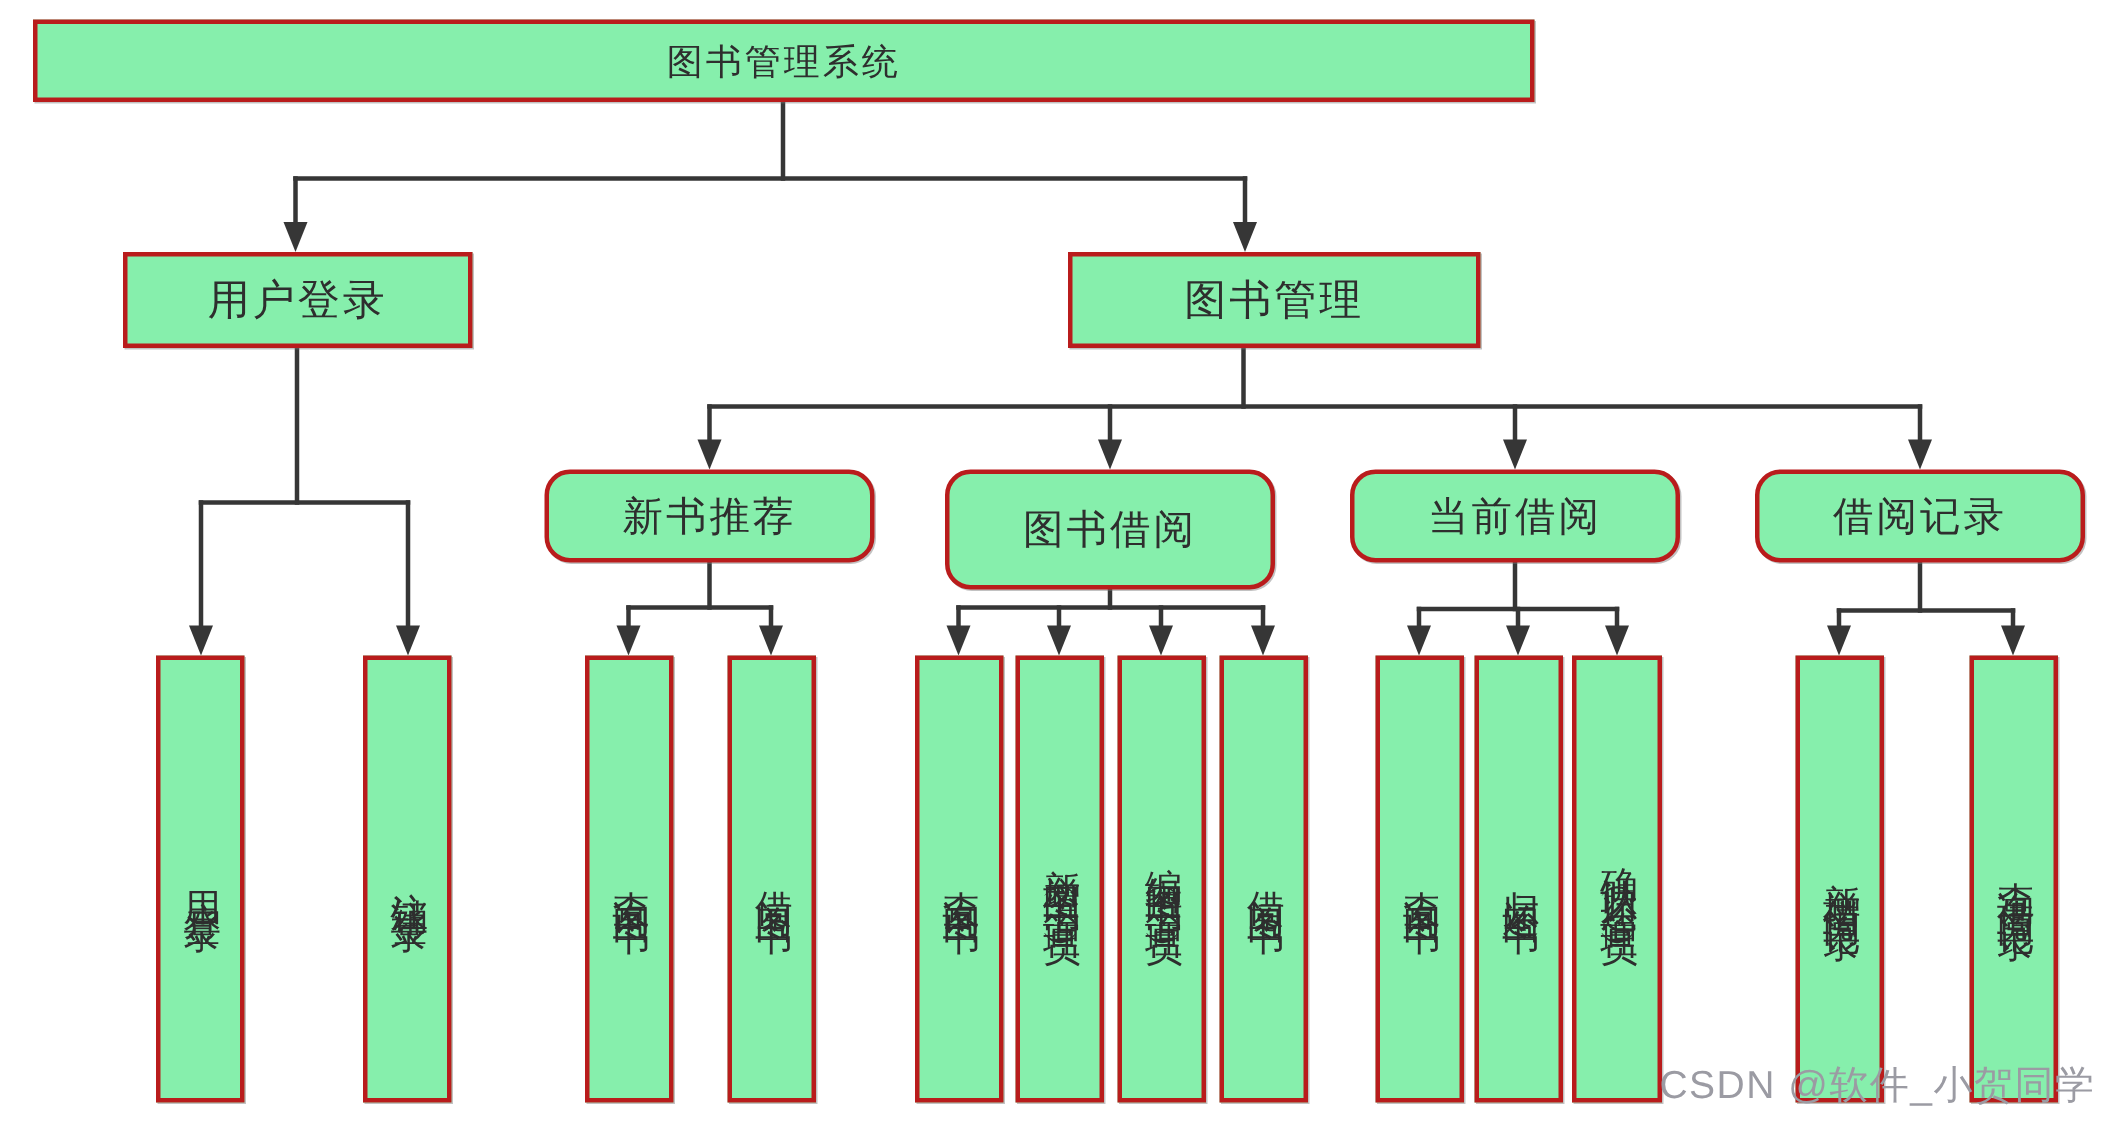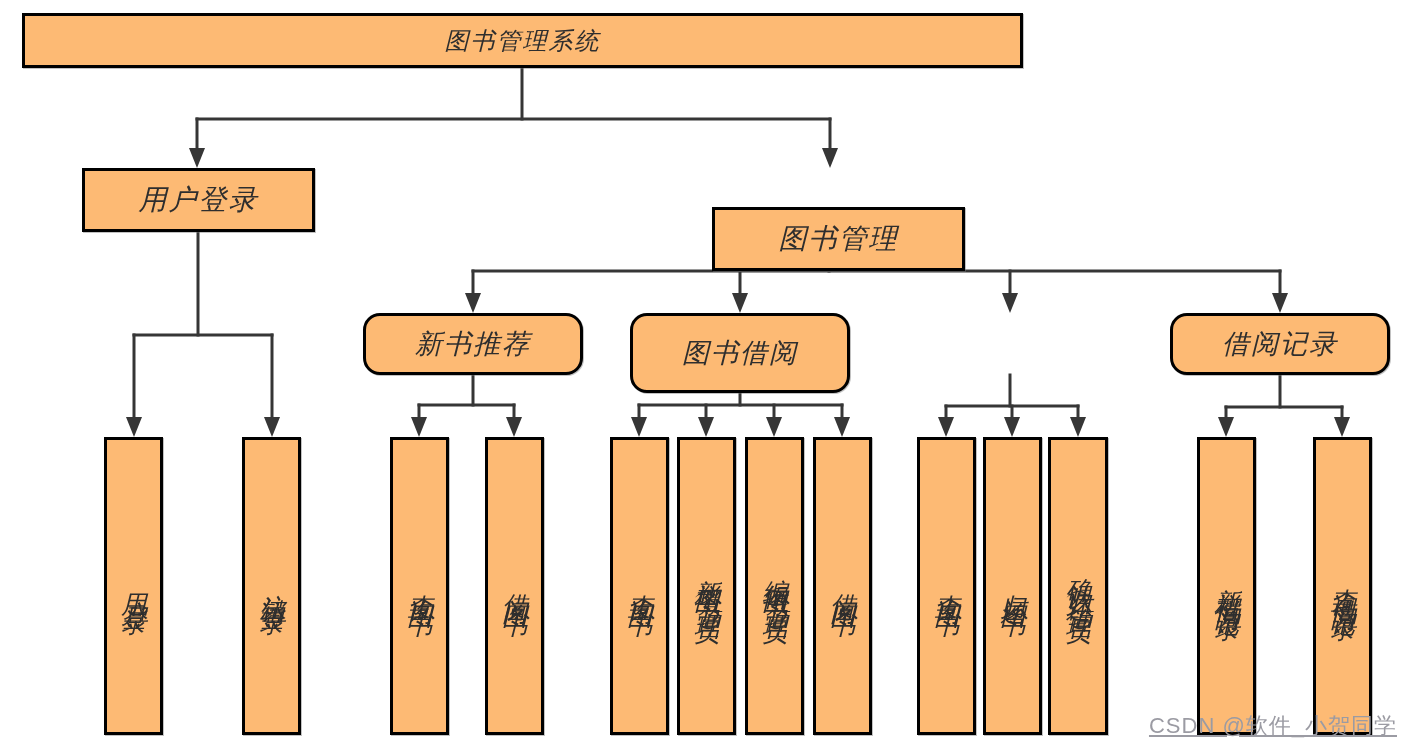--- a/index.html
+++ b/index.html
@@ -27,49 +27,47 @@
     stroke-width: 3;
     stroke-linecap: square;
   }
   .connectors polygon {
     fill: #363636;
     stroke: none;
   }
   .box {
     position: absolute;
     box-sizing: border-box;
-    border: 3px solid #000000;
-    background: #fdba74;
+    border: 3px solid #b91c1c;
+    background: #86efac;
     color: #2e2e2e;
     display: flex;
     align-items: center;
     justify-content: center;
     box-shadow: 1px 1px 0 rgba(120,120,120,.45);
-    font-style: italic;
   }
   .lvl1 { font-size: 24px; letter-spacing: 2px; }
   .lvl2 { font-size: 28px; letter-spacing: 2px; }
   .lvl3 { font-size: 27px; letter-spacing: 2px; border-radius: 17px; }
   .leaf {
     writing-mode: vertical-rl;
     text-orientation: mixed;
     font-size: 25px;
     letter-spacing: 6px;
     line-height: 1.1;
     text-align: center;
   }
   .watermark {
     position: absolute;
     right: 8px;
     bottom: 6px;
-    font-size: 22px;
+    font-size: 26px;
     color: #9b9ba3;
     letter-spacing: 1px;
     white-space: nowrap;
-    text-decoration: underline;
   }
 </style>
 </head>
 <body>
 
 <div class="stage">
 
   <svg class="connectors" viewBox="0 0 1405 747" xmlns="http://www.w3.org/2000/svg">
 
     <g>
@@ -142,24 +140,25 @@
       <line x1="1226" y1="407" x2="1226" y2="420"></line>
       <polygon points="1218,417 1234,417 1226,437"></polygon>
       <line x1="1342" y1="407" x2="1342" y2="420"></line>
       <polygon points="1334,417 1350,417 1342,437"></polygon>
     </g>
   </svg>
 
   <div class="box lvl1" style="left:22px; top:13px; width:1001px; height:55px;">图书管理系统</div>
 
   <div class="box lvl2" style="left:82px; top:168px; width:233px; height:64px;">用户登录</div>
-  <div class="box lvl2" style="left:712px; top:168px; width:253px; height:64px;margin-top:39px;">图书管理</div>
+  <div class="box lvl2" style="left:712px; top:168px; width:275px; height:64px;">图书管理</div>
 
   <div class="box lvl3" style="left:363px; top:313px; width:220px; height:62px;">新书推荐</div>
   <div class="box lvl3" style="left:630px; top:313px; width:220px; height:80px;">图书借阅</div>
+  <div class="box lvl3" style="left:900px; top:313px; width:220px; height:62px;">当前借阅</div>
   <div class="box lvl3" style="left:1170px; top:313px; width:220px; height:62px;text-align:center;">借阅记录</div>
 
   <div class="box leaf" style="left:104px; top:437px; width:59px; height:298px;">用户登录</div>
   <div class="box leaf" style="left:242px; top:437px; width:59px; height:298px;">注销登录</div>
 
   <div class="box leaf" style="left:390px; top:437px; width:59px; height:298px;">查询图书</div>
   <div class="box leaf" style="left:485px; top:437px; width:59px; height:298px;">借阅图书</div>
 
   <div class="box leaf" style="left:610px; top:437px; width:59px; height:298px;">查询图书</div>
   <div class="box leaf" style="left:677px; top:437px; width:59px; height:298px;">新增图书（管理员）</div>

